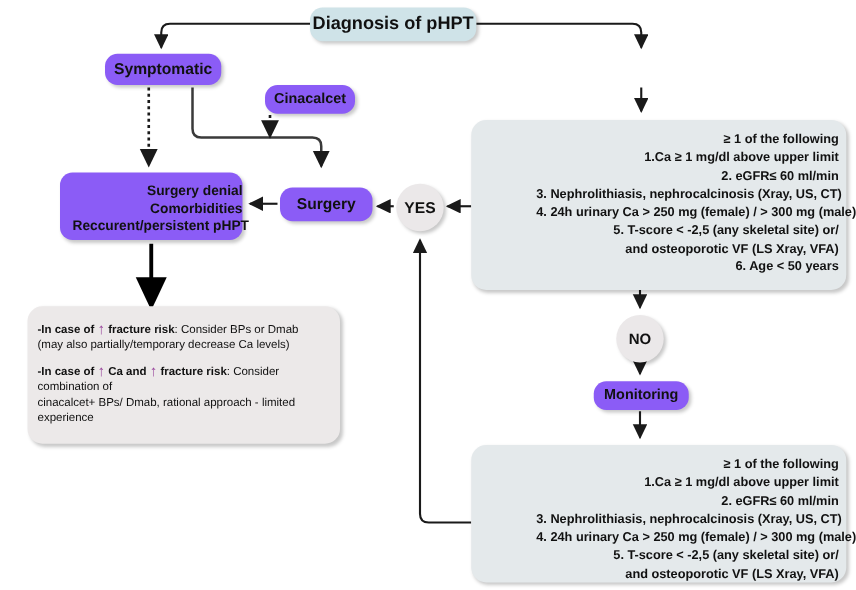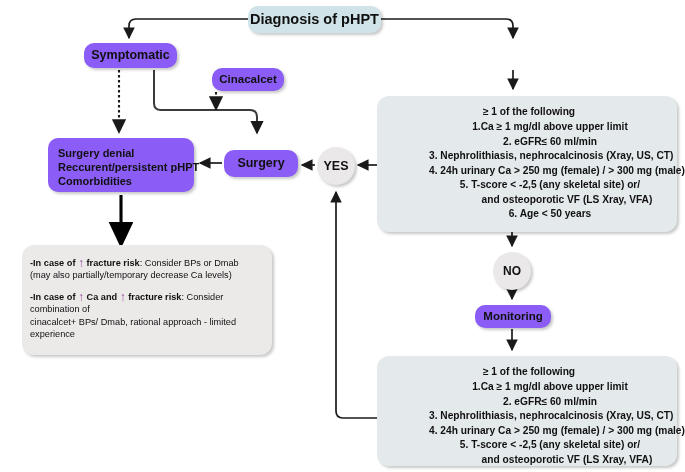--- a/index.html
+++ b/index.html
@@ -34,40 +34,40 @@
   #symptomatic{left:84px;top:43px;width:93px;height:25px;font-size:12.5px;}
   #asymptomatic{left:466px;top:43px;width:95px;height:25px;font-size:12.5px;}
   #cinacalcet{left:180px;top:68px;width:72px;height:23px;font-size:11.5px;margin-left:32px;}
   #surgery{left:224px;top:150px;width:74px;height:27px;font-size:12.5px;}
   #yes{left:317px;top:147px;width:38px;height:38px;font-size:12.5px;}
   #no{left:493px;top:252px;width:38px;height:38px;font-size:12px;}
   #monitoring{left:475px;top:305px;width:76px;height:23px;font-size:11.5px;}
 
   #denial{
     left:48px;top:138px;width:146px;height:54px;
-    font-size:11px;display:block;padding:9px 0 0 10px;text-align:left;
+    font-size:11px;display:block;padding:9px 0 0 10px;text-align:right;
   }
   #denial div{white-space:nowrap;}
 
   #treatment{
     left:22px;top:245px;width:250px;height:110px;
     background:#ece9e9;border-radius:12px;
     box-shadow:2px 2px 3px rgba(0,0,0,0.22);
     position:absolute;box-sizing:border-box;
     padding:12px 8px 0 8px;font-size:9.2px;line-height:1.35;text-align:left;
   }
   #treatment .blk{margin-bottom:9px;}
   #treatment b{font-weight:bold;}
   .uarr{color:#9b4a9e;font-weight:bold;font-size:12px;line-height:0;position:relative;top:1px;}
 
   .panel{
     position:absolute;box-sizing:border-box;
     background:#e4e9eb;border-radius:12px;
     box-shadow:2px 2px 3px rgba(0,0,0,0.22);
-    font-size:10.2px;font-weight:bold;text-align:center;
+    font-size:10.2px;font-weight:bold;text-align:right;
     padding:9px 6px 18px 10px;line-height:1.42;
   }
   #panel-top{left:377px;top:96px;width:300px;height:136px;}
   #panel-bottom{left:377px;top:356px;width:300px;height:110px;}
   .panel .hdr{margin-bottom:1px;}
   .panel ol{margin:0;padding:0;list-style:none;}
   .panel li{padding-left:42px;white-space:nowrap;}
   .panel li.cont{padding-left:76px;}
 </style>
 </head>
@@ -120,22 +120,22 @@
   <div class="node n-blue" id="diagnosis">Diagnosis of pHPT</div>
   <div class="node n-grey" id="symptomatic">Symptomatic</div>
   <div class="node n-grey" id="cinacalcet">Cinacalcet</div>
   <div class="node n-grey" id="surgery">Surgery</div>
   <div class="circle" id="yes">YES</div>
   <div class="circle" id="no">NO</div>
   <div class="node n-grey" id="monitoring">Monitoring</div>
 
   <div class="node n-grey" id="denial">
     <div>Surgery denial</div>
+    <div>Comorbidities</div>
     <div>Reccurent/persistent pHPT</div>
-    <div>Comorbidities</div>
   </div>
 
   <div id="treatment">
     <div class="blk">
       <b>-In case of </b><span class="uarr">↑</span><b> fracture risk</b><span>: Consider  BPs or Dmab</span><br>
       <span>(may also partially/temporary decrease Ca levels)</span>
     </div>
     <div class="blk">
       <b>-In case of </b><span class="uarr">↑</span><b> Ca and </b><span class="uarr">↑</span><b> fracture risk</b><span>: Consider combination of</span><br>
       <span>cinacalcet+ BPs/ Dmab, rational approach - limited experience</span>

